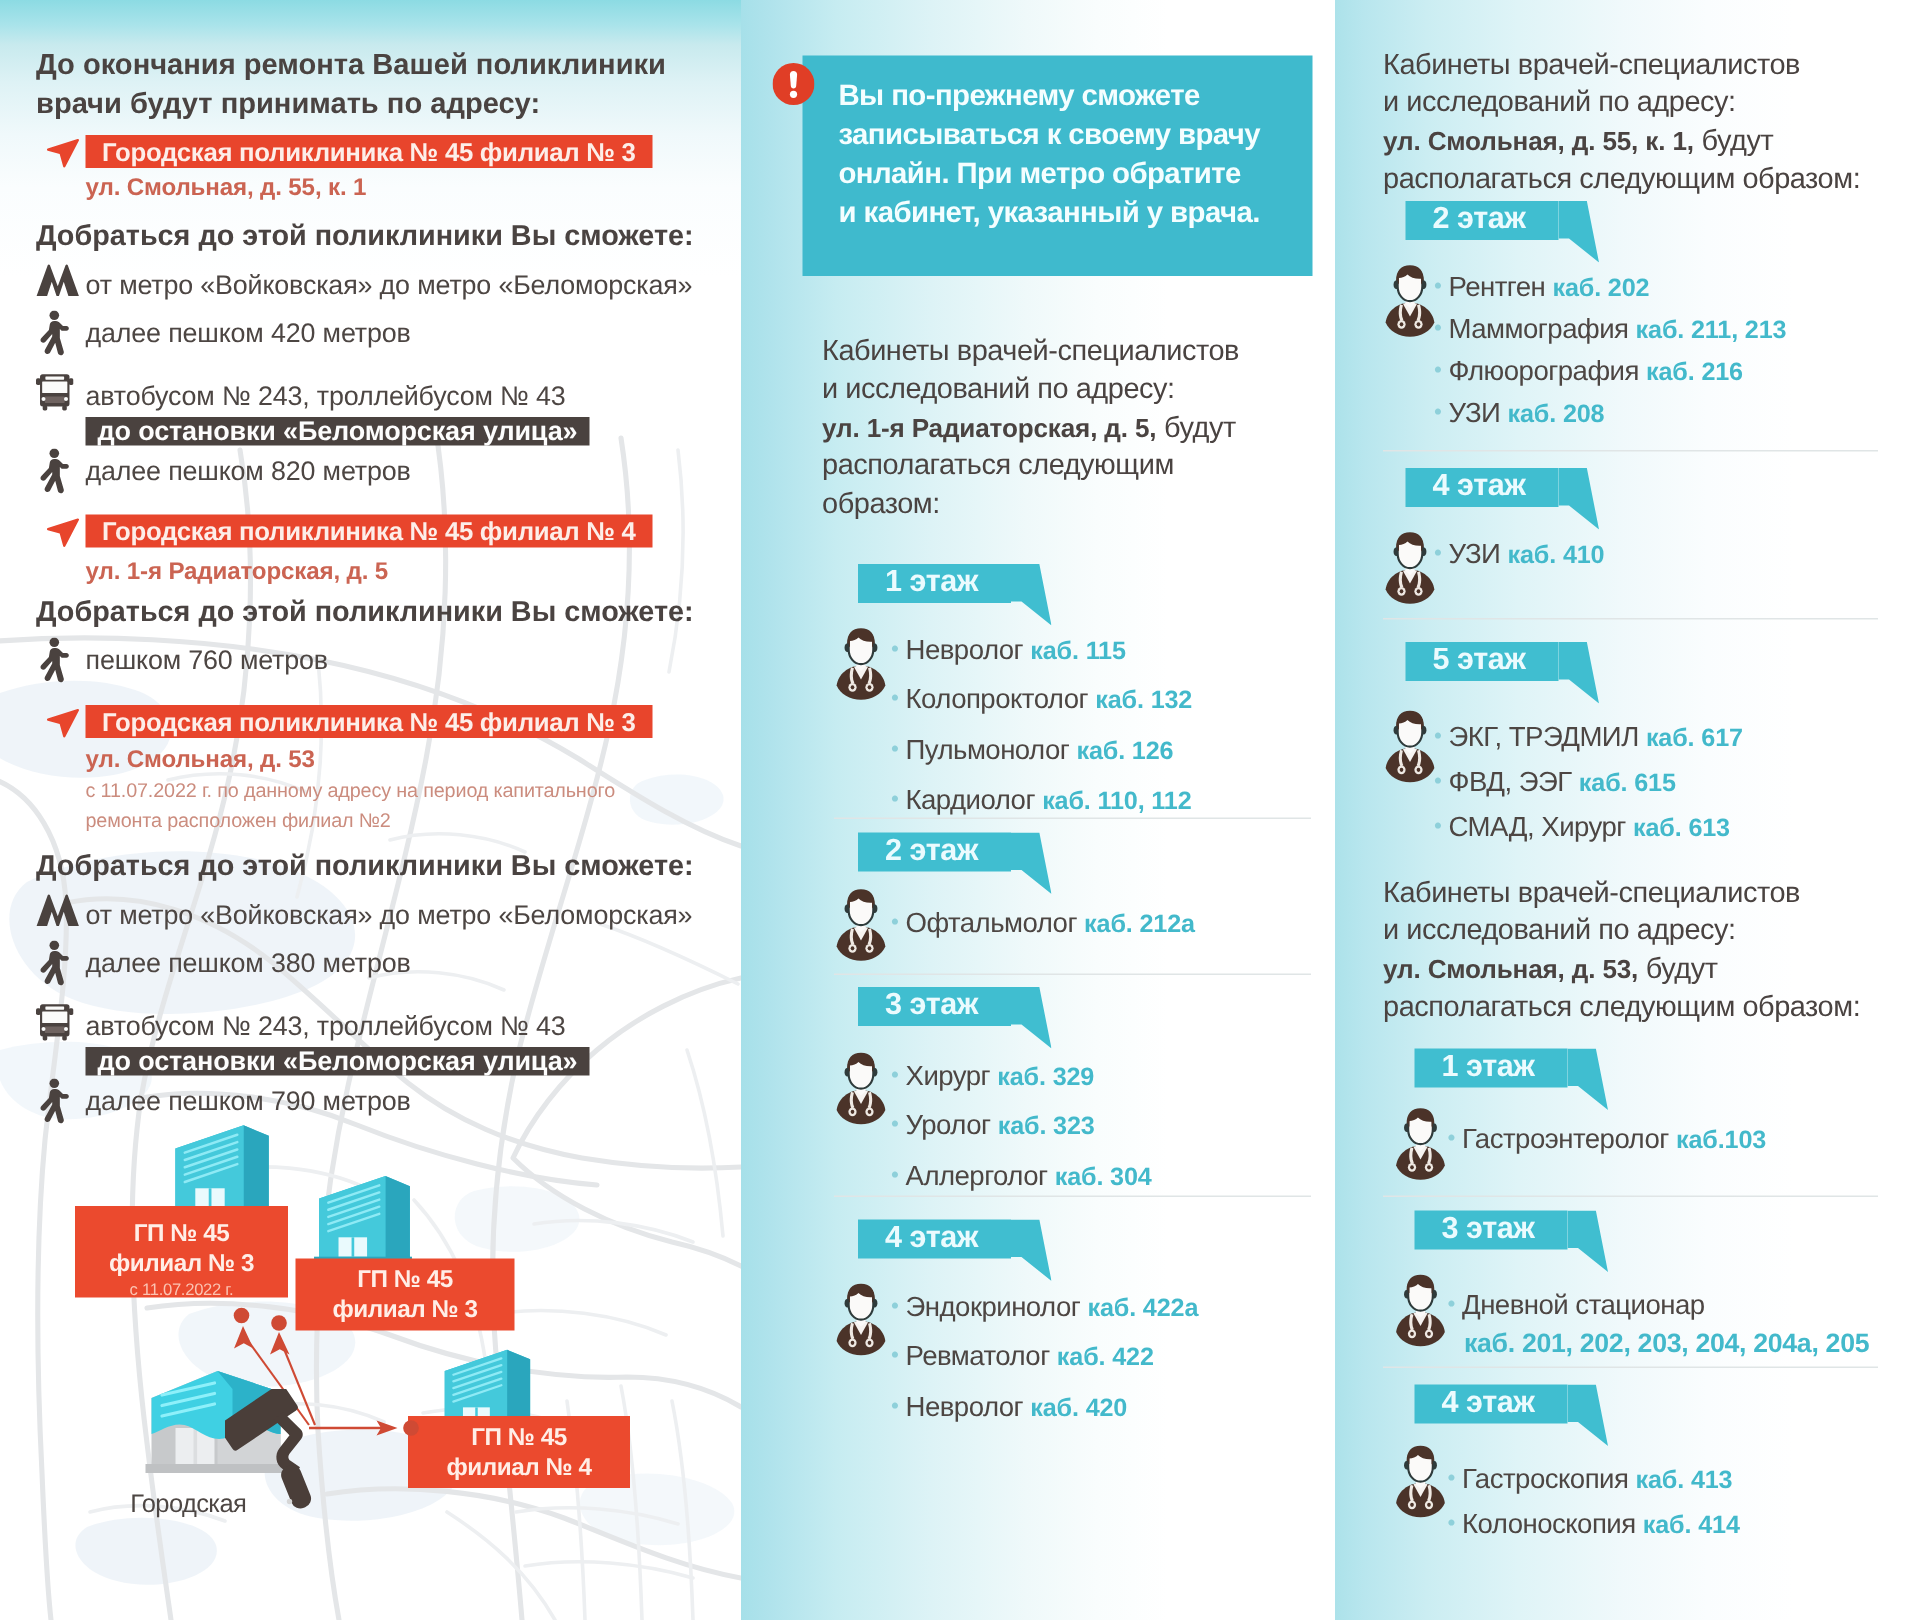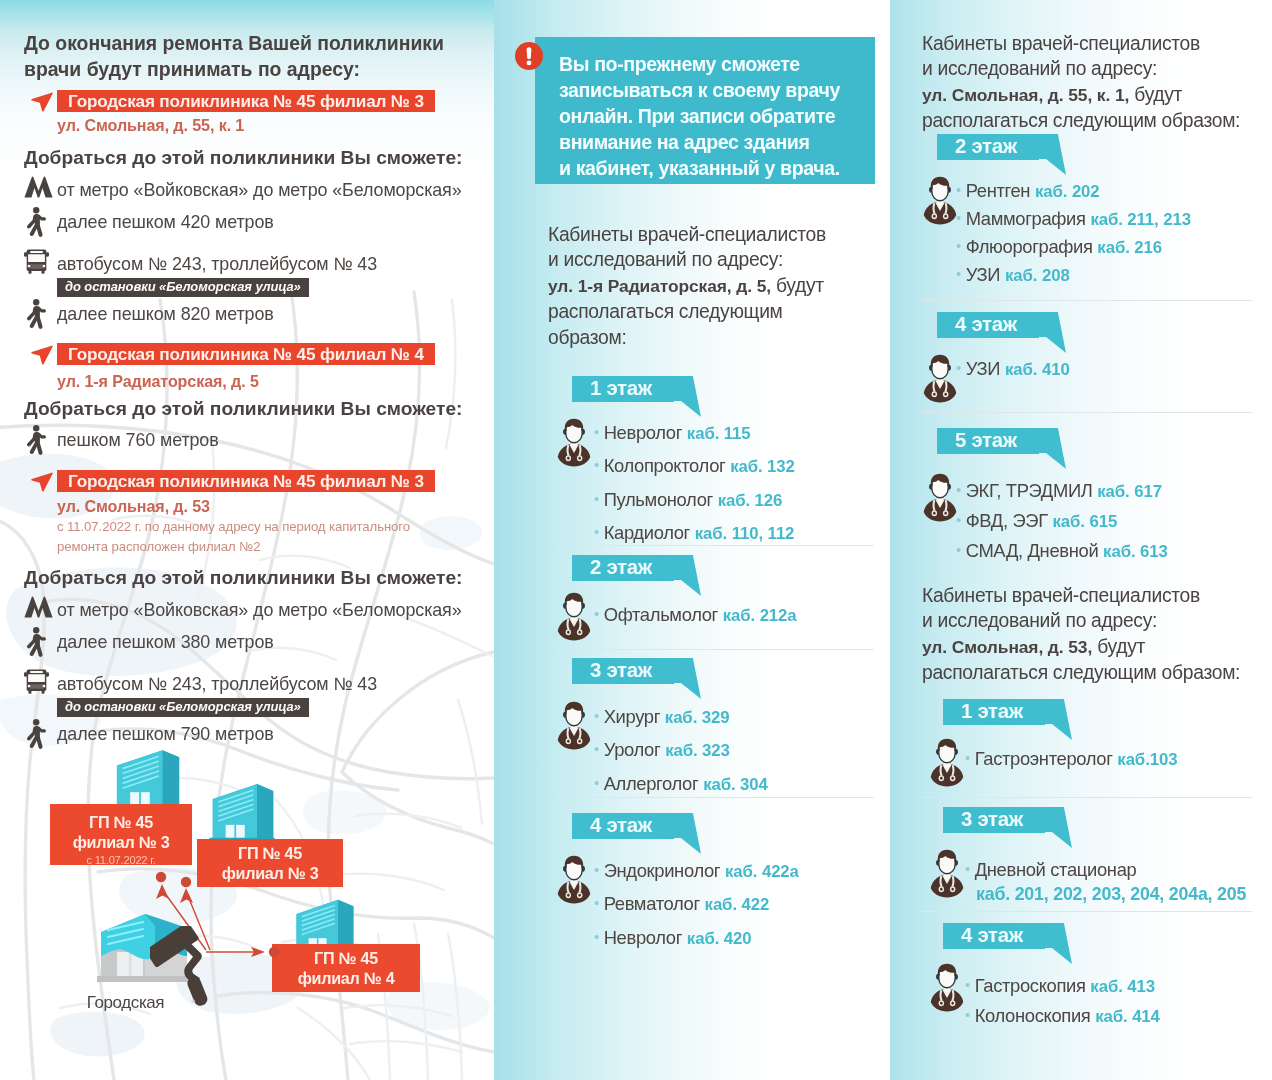--- a/index.html
+++ b/index.html
@@ -22,22 +22,22 @@
   .pin-icon { position:absolute; width:22px; height:20px; }
   .clinic-bar { position:absolute; left:33px; top:0; height:22px; background:#e8452c; color:#fdeee9;
                 font-size:17.2px; font-weight:bold; line-height:22px; padding:0 11px 0 11px; white-space:nowrap;
                 letter-spacing:-0.2px; }
   .clinic-addr { position:absolute; left:33px; font-size:16.1px; font-weight:bold; color:#cb6452; white-space:nowrap; letter-spacing:-0.1px; }
   .clinic-note { position:absolute; left:33px; font-size:13.2px; color:#cb8c7e; line-height:20px; width:380px; letter-spacing:-0.1px; }
   .l-sub  { position:absolute; left:24px; font-size:19.2px; font-weight:bold; color:#4a4341; white-space:nowrap; letter-spacing:0px; }
   .route  { position:absolute; left:22px; }
   .route .ricon { position:absolute; left:0; }
   .route .rtext { position:absolute; left:35px; font-size:17.9px; color:#4d4643; white-space:nowrap; letter-spacing:-0.1px; }
-  .route .rsub  { position:absolute; left:35px; background:#4a423f; color:#fdfdfd; font-size:13px;
-                  font-weight:bold; padding:1px 8px 2px 8px; white-space:nowrap; letter-spacing:-0.1px; line-height:16px;font-style:italic; }
+  .route .rsub  { position:absolute; left:35px; background:#4a423f; color:#fdfdfd; font-size:18px;
+                  font-weight:bold; padding:1px 8px 2px 8px; white-space:nowrap; letter-spacing:-0.1px; line-height:16px; }
   .mlabel { position:absolute; background:#eb4a2e; color:#ffeee7; text-align:center;
             font-weight:bold; line-height:20px; font-size:16.2px; letter-spacing:-0.3px; }
   .mlabel .ml3 { display:block; font-size:11.1px; font-weight:normal; line-height:13px; color:#fbc3b2; margin-top:2px; letter-spacing:-0.2px; }
   .mcaption { position:absolute; text-align:center; color:#4d4643; }
   .mcaption .mcl { display:block; font-size:17px; line-height:26px; letter-spacing:-0.4px; white-space:nowrap; }
 
   .notice { position:absolute; background:#3fbacd; color:#fff; }
   .notice .nline { display:block; font-size:19.6px; font-weight:bold; line-height:26.0px; letter-spacing:-0.4px; white-space:nowrap; color:#f4feff; }
   .excl { position:absolute; width:28px; height:28px; }
 
@@ -297,22 +297,21 @@
  <circle cx="69" cy="8" r="5.2" fill="#cf4a34"></circle>
 </svg>
       <div class="mcaption" style="left:18px;top:990px;width:215px">
         <span class="mcl">Городская</span>
       </div>
     </div>
     <div class="col-mid">
       <div class="notice" style="left:41px;top:37px;width:340px;height:147px;padding:14px 10px 0 24px">
         <span class="nline">Вы по-прежнему сможете</span>
         <span class="nline">записываться к своему врачу</span>
-        <span class="nline">онлайн. При записи обратите</span>
-        <span class="nline">внимание на адрес здания</span>
+        <span class="nline">онлайн. При метро обратите</span>
         <span class="nline">и кабинет, указанный у врача.</span>
       </div>
       <div class="excl" style="left:21px;top:42px;width:28px;height:28px;z-index:5"><svg viewBox="0 0 28 28" xmlns="http://www.w3.org/2000/svg">
 <circle cx="14" cy="14" r="14" fill="#e03e26"></circle>
 <path d="M14 5.3 C12.6 5.3 11.5 6.4 11.6 7.8 L12.2 15.4 C12.3 16.3 13.0 17.0 14 17.0 C15.0 17.0 15.7 16.3 15.8 15.4 L16.4 7.8 C16.5 6.4 15.4 5.3 14 5.3 Z" fill="#fff"></path>
 <circle cx="14" cy="20.9" r="2.4" fill="#fff"></circle>
         </svg></div>
       <div class="intro" style="left:54px;top:222px;width:340px">
 <span>Кабинеты врачей-специалистов</span><br>
 <span>и исследований по адресу:</span><br>
@@ -485,21 +484,21 @@
 <path d="M27.8 11.6 C29.0 11.6 29.6 12.9 29.6 14.6 C29.6 16.4 28.8 17.6 27.6 17.6 L26.6 17.6 L26.6 11.6 Z" fill="#2f3b3b"></path>
 <path d="M11.0 28.4 C9.6 32.8 9.8 37.2 11.4 40.4 L13.3 39.4 C12.0 36.6 11.9 32.9 13.0 29.1 Z" fill="#efe9e3"></path>
 <path d="M25.0 28.4 C26.4 32.8 26.2 37.2 24.6 40.4 L22.7 39.4 C24.0 36.6 24.1 32.9 23.0 29.1 Z" fill="#efe9e3"></path>
 <ellipse cx="12.0" cy="42.6" rx="2.9" ry="3.1" fill="#efe9e3"></ellipse>
 <ellipse cx="24.0" cy="42.6" rx="2.9" ry="3.1" fill="#efe9e3"></ellipse>
 <ellipse cx="12.0" cy="42.6" rx="1.3" ry="1.5" fill="#4b3329"></ellipse>
 <ellipse cx="24.0" cy="42.6" rx="1.3" ry="1.5" fill="#4b3329"></ellipse>
         </svg></div>
       <div class="fitem" style="left:66px;top:480px;width:340px"><span class="bu">•</span> <span>ЭКГ, ТРЭДМИЛ</span> <span class="rm">каб. 617</span></div>
       <div class="fitem" style="left:66px;top:510px;width:340px"><span class="bu">•</span> <span>ФВД, ЭЭГ</span> <span class="rm">каб. 615</span></div>
-      <div class="fitem" style="left:66px;top:540px;width:340px"><span class="bu">•</span> <span>СМАД, Дневной</span> <span class="rm">каб. 613</span></div>
+      <div class="fitem" style="left:66px;top:540px;width:340px"><span class="bu">•</span> <span>СМАД, Хирург</span> <span class="rm">каб. 613</span></div>
       <div class="intro" style="left:32px;top:583px;width:355px"><span>Кабинеты врачей-специалистов</span><br><span>и исследований по адресу:</span><br><b>ул. Смольная, д. 53,</b> <span>будут</span><br><span>располагаться следующим образом:</span></div>
       <span class="ftag" style="left:53px;top:699px">
         <span class="ftb">1 этаж</span>
         <span class="fttail"><svg width="27" height="41" viewBox="0 0 27 41" xmlns="http://www.w3.org/2000/svg">
             <path d="M0 0 L18.9 0 L27 41 L7.0 25 L0 25 Z" fill="#40bed0"></path>
           </svg></span>
       </span>
       <div class="doc-icon" style="left:40px;top:738px"><svg viewBox="0 0 36 52" xmlns="http://www.w3.org/2000/svg">
 <path d="M18 27.2 C9.0 27.2 1.8 33.6 0.8 41.3 C3.2 47.4 10.2 51.3 18 51.3 C25.8 51.3 32.8 47.4 35.2 41.3 C34.2 33.6 27.0 27.2 18 27.2 Z" fill="#4b3329"></path>
 <path d="M13.0 28.0 C14.6 27.5 16.3 27.2 18 27.2 C19.7 27.2 21.4 27.5 23.0 28.0 L18 37.0 Z" fill="#f6f3f0"></path>

